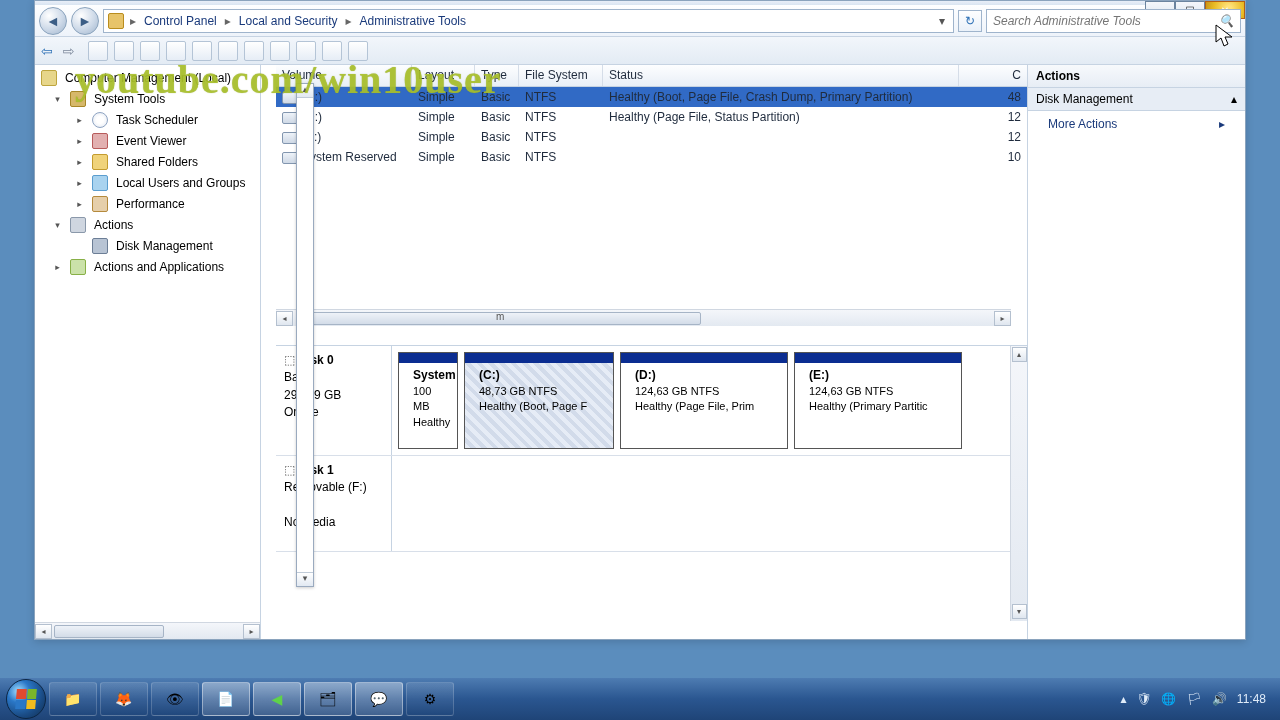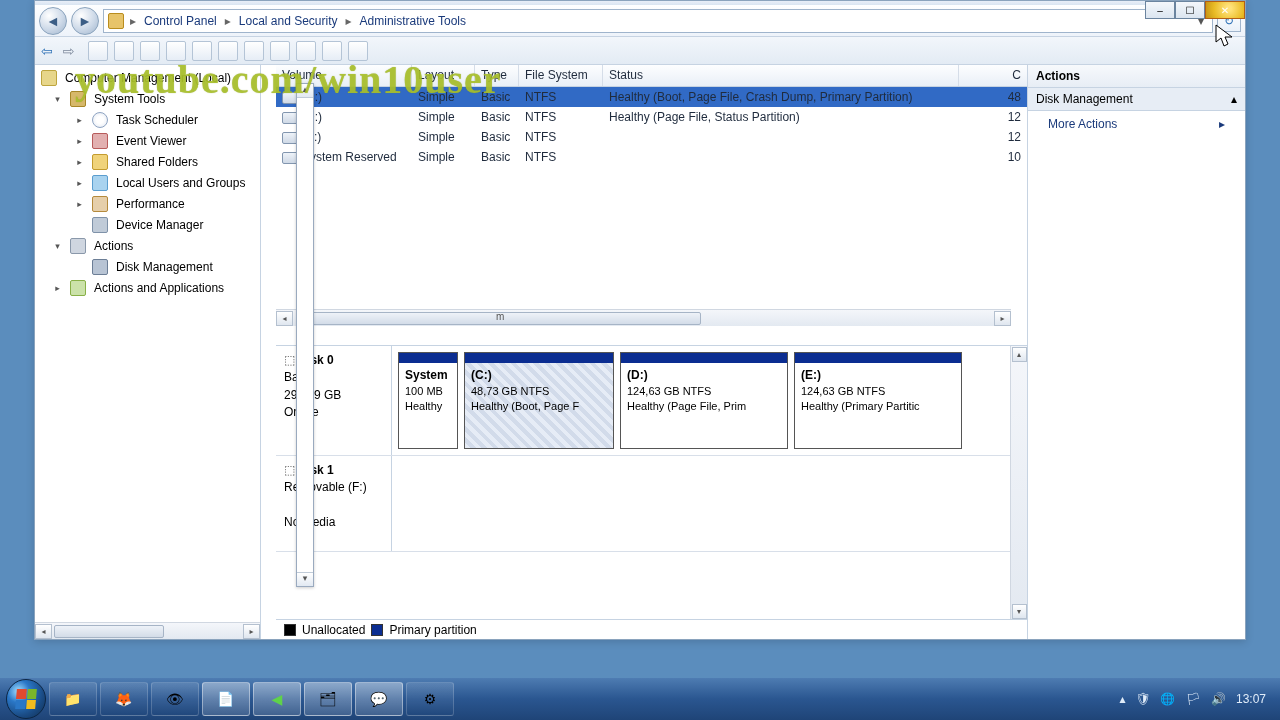--- a/index.html
+++ b/index.html
@@ -66,21 +66,21 @@
   .vr.selected { background:#316ac5; color:#fff;}
   .drive-ico { display:inline-block; width:16px; height:12px; background:linear-gradient(#eef3f9,#cfd9e6); border:1px solid #8296af; border-radius:2px; margin-right:4px; vertical-align:middle;}
   
   .h-scroll-mid { position:absolute; left:0; right:16px; bottom:0; height:17px; background:linear-gradient(#f4f6fa,#e3e9f1); display:flex; align-items:center; border-top:1px solid #d0d7e1;}
   
   
   .disk-area { position:absolute; left:0; right:0; top:280px; bottom:18px; border-top:1px solid #c6d3e2;}
   .disk-row { display:flex; border-bottom:1px solid #d8dfe9; background:#fff;}
   .disk-label { width:116px; padding:6px 8px; border-right:1px solid #c6d3e2; font-size:11px; line-height:1.45;}
   .disk-parts { flex:1; display:flex; padding:6px; gap:6px; align-items:stretch;}
-  .part-box { border:1px solid #555; position:relative; padding:6px 6px; font-size:11px; line-height:1.4; overflow:hidden;}
+  .part-box { border:1px solid #555; position:relative; padding:6px 14px; font-size:11px; line-height:1.4; overflow:hidden;}
   .part-box .cap { height:10px; position:absolute; top:0; left:0; right:0; background:#0b2d91;}
   .part-box.sel { background:repeating-linear-gradient(45deg,#e6ecf6,#e6ecf6 4px,#d2dbea 4px,#d2dbea 8px);}
   .part-box b { display:block; margin-top:8px;}
   
   .legend-row { position:absolute; left:0; right:0; bottom:0; height:20px; border-top:1px solid #c6d3e2; display:flex; align-items:center; gap:6px; padding:0 8px; background:#fff;}
   .leg-swatch { width:12px; height:12px; border:1px solid #333;}
   
   .v-scroll { position:absolute; right:0; top:0; bottom:0; width:17px; background:linear-gradient(#f4f6fa,#e3e9f1); border-left:1px solid #d0d7e1;}
   
   .popup-slider { position:absolute; left:320px; top:100px; width:18px; height:504px; background:#fff; border:1px solid #9aaabf; box-shadow:0 1px 3px rgba(0,0,0,.2);}
@@ -127,20 +127,24 @@
       <span class="addr-icon"></span>
       <span class="crumb-sep">▸</span>
       <span class="crumb">Control Panel</span>
       <span class="crumb-sep">▸</span>
       <span class="crumb">Local and Security</span>
       <span class="crumb-sep">▸</span>
       <span class="crumb">Administrative Tools</span>
       <span class="addr-drop" style="margin-left:auto">▾</span>
     </div>
     <div class="refresh-btn">↻</div>
+    <div class="search-box">
+      <input placeholder="Search Administrative Tools" style="">
+      <span class="search-icon">🔍</span>
+    </div>
   </div>
 
   <div class="toolbar">
     <span style="color:#2b6fb5;font-size:14px;margin-right:4px">⇦</span>
     <span style="color:#7a8699;font-size:14px;margin-right:8px">⇨</span>
     <div class="tool-btn"></div>
     <div class="tool-btn"></div>
     <div class="tool-btn"></div>
     <div class="tool-btn"></div>
     <div class="tool-btn"></div>
@@ -182,25 +186,20 @@
           </div>
         <div class="tree-node indent2">
             <span class="tree-toggle">▸</span>
             <span class="tree-icon ti-user"></span>
             <span>Local Users and Groups</span>
           </div>
         <div class="tree-node indent2">
             <span class="tree-toggle">▸</span>
             <span class="tree-icon ti-perf"></span>
             <span>Performance</span>
-          </div>
-        <div class="tree-node indent2">
-            <span class="tree-toggle" style="visibility:hidden">▸</span>
-            <span class="tree-icon ti-dev"></span>
-            <span>Device Manager</span>
           </div>
         <div class="tree-node indent1">
             <span class="tree-toggle">▾</span>
             <span class="tree-icon ti-stor"></span>
             <span>Actions</span>
           </div>
         <div class="tree-node indent2">
             <span class="tree-toggle" style="visibility:hidden">▸</span>
             <span class="tree-icon ti-disk"></span>
             <span>Disk Management</span>
@@ -298,26 +297,20 @@
             <div class="disk-label">
               <span style="color:#555">⬚</span> <b>Disk 1</b><br>
               <span style="white-space:pre-line">Removable (F:)
 
 No Media</span>
             </div>
             <div class="disk-parts"></div>
           </div>
         </div>
 
-        <div class="legend-row">
-          <span class="leg-swatch" style="background:#000"></span>
-          <span>Unallocated</span>
-          <span class="leg-swatch" style="background:#0b2d91"></span>
-          <span>Primary partition</span>
-        </div>
 
         <div class="popup-slider" style="left:20px;top:18px">
           <div class="ps-btn">▴</div>
           <div class="ps-btn bottom">▾</div>
         </div>
       </div>
     </div>
 
     <div class="actions-pane">
       <div class="actions-head">Actions</div>
@@ -357,15 +350,15 @@
   <div class="tb-btn active" style="color:#5fd24a">◀</div>
   <div class="tb-btn active">🗂</div>
   <div class="tb-btn active">💬</div>
   <div class="tb-btn">⚙</div>
   <div class="tray">
     <span>▴</span>
     <span>🛡</span>
     <span>🌐</span>
     <span>🏳</span>
     <span>🔊</span>
-    <span>13:07</span>
+    <span>11:48</span>
   </div>
 </div>
 
 </body></html>

